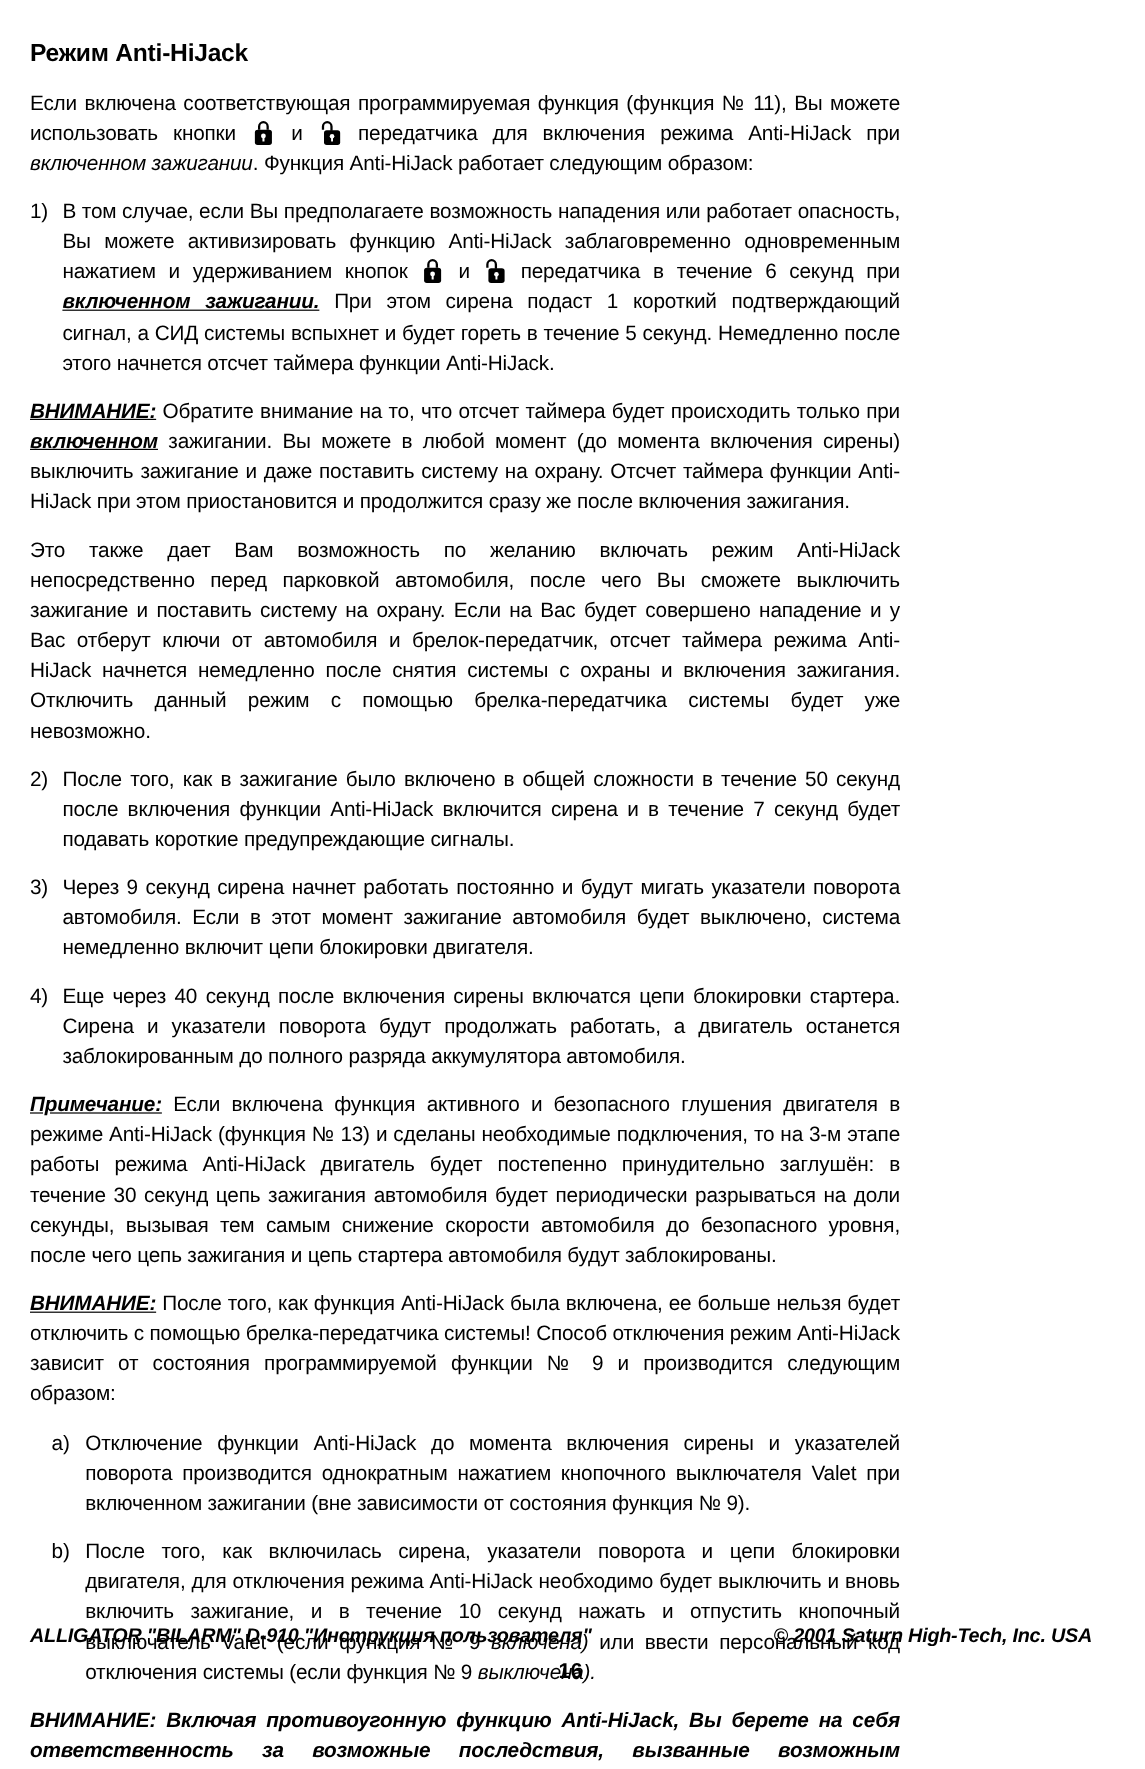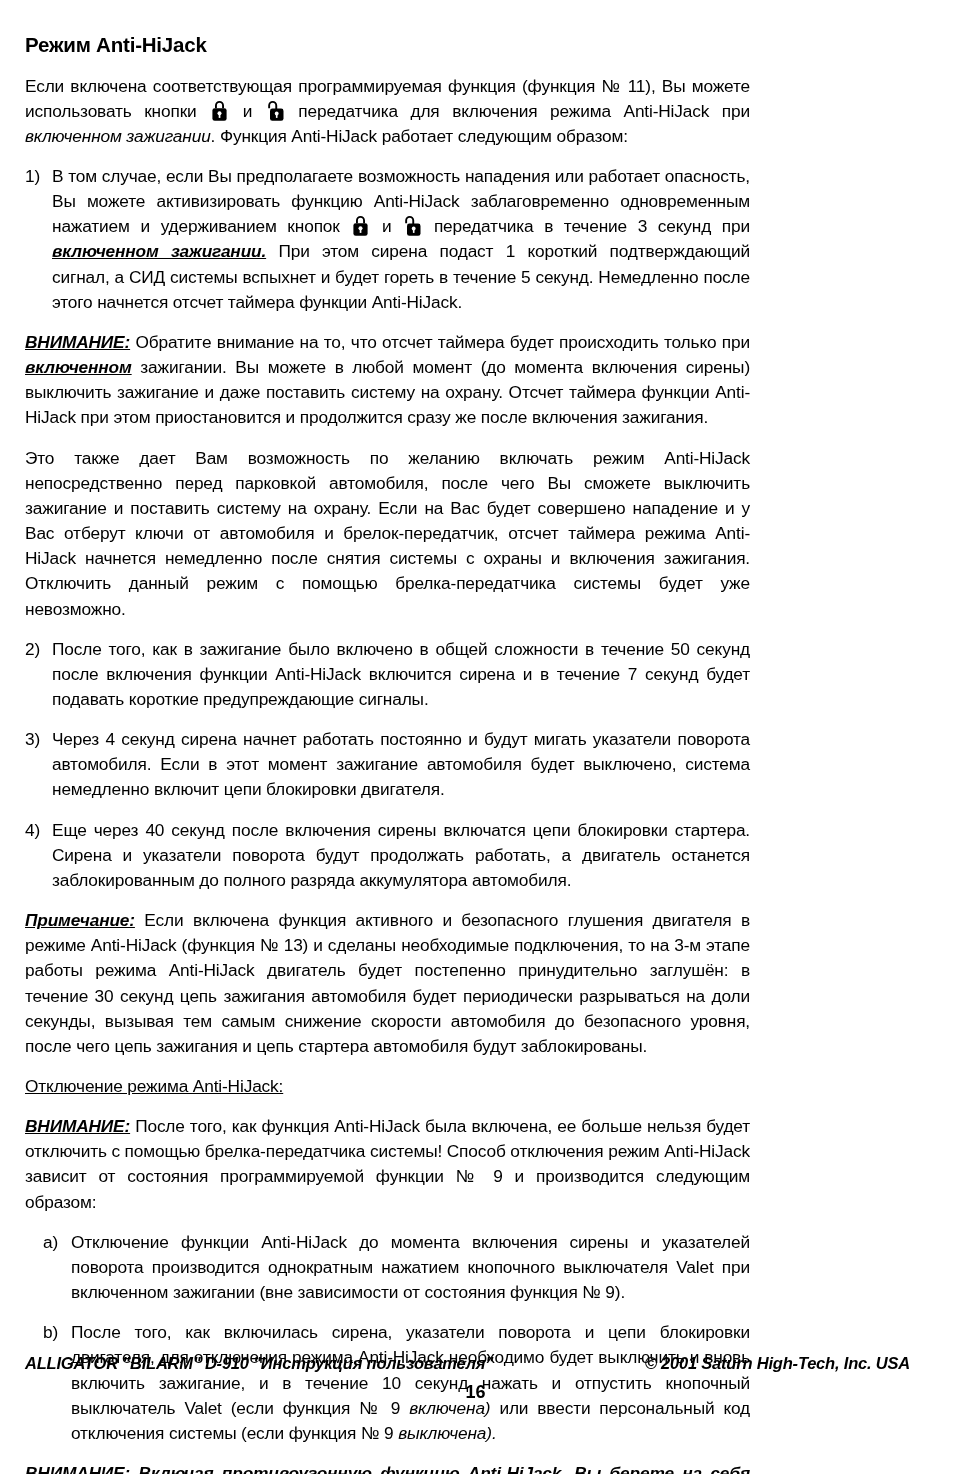--- a/index.html
+++ b/index.html
@@ -149,45 +149,44 @@
     <div class="body"><span>В том случае, если Вы предполагаете возможность нападения или работает опасность, Вы можете активизировать функцию Anti-HiJack заблаговременно одновременным нажатием и удерживанием кнопок </span><span class="lock-icon"><svg viewBox="0 0 17 23" width="17" height="23">
             <path d="M4.0 9.2 L4.0 6.4 A4.5 4.5 0 0 1 13.0 6.4 L13.0 9.2 L11.1 9.2 L11.1 6.4 A2.6 2.6 0 0 0 5.9 6.4 L5.9 9.2 Z" fill="#000"></path>
             <rect x="1.4" y="9.2" width="14.2" height="12.6" rx="2.3" fill="#000"></rect>
             <circle cx="8.5" cy="14.3" r="2.0" fill="#fff"></circle>
             <rect x="7.7" y="14.3" width="1.7" height="4.6" fill="#fff"></rect>
           </svg></span><span> и </span><span class="lock-icon"><svg viewBox="0 0 17 23" width="17" height="23">
             <path d="M1.2 9.2 L1.2 6.4 A4.5 4.5 0 0 1 10.2 6.4 L10.2 10.0 L8.3 10.0 L8.3 6.4 A2.6 2.6 0 0 0 3.1 6.4 L3.1 9.2 Z" fill="#000"></path>
             <rect x="3.0" y="9.6" width="13.5" height="12.2" rx="2.3" fill="#000"></rect>
             <circle cx="9.7" cy="14.5" r="1.9" fill="#fff"></circle>
             <rect x="8.9" y="14.5" width="1.6" height="4.4" fill="#fff"></rect>
-          </svg></span><span> передатчика в течение 3 секунд при </span><span class="bi">включенном зажигании.</span><span> При этом сирена подаст 1 короткий подтверждающий сигнал, а СИД системы вспыхнет и будет гореть в течение 5 секунд. Немедленно после этого начнется отсчет таймера функции Anti-HiJack.</span></div>
+          </svg></span><span> передатчика в течение 6 секунд при </span><span class="bi">включенном зажигании.</span><span> При этом сирена подаст 1 короткий подтверждающий сигнал, а СИД системы вспыхнет и будет гореть в течение 5 секунд. Немедленно после этого начнется отсчет таймера функции Anti-HiJack.</span></div>
   </div>
 
   <p class="para warn-block"><span class="bi">ВНИМАНИЕ:</span><span> Обратите внимание на то, что отсчет таймера будет происходить только при </span><span class="bi">включенном</span><span> зажигании. Вы можете в любой момент (до момента включения сирены) выключить зажигание и даже поставить систему на охрану. Отсчет таймера функции Anti-HiJack при этом приостановится и продолжится сразу же после включения зажигания.</span></p>
 
   <p class="para">Это также дает Вам возможность по желанию включать режим Anti-HiJack непосредственно перед парковкой автомобиля, после чего Вы сможете выключить зажигание и поставить систему на охрану. Если на Вас будет совершено нападение и у Вас отберут ключи от автомобиля и брелок-передатчик, отсчет таймера режима Anti-HiJack начнется немедленно после снятия системы с охраны и включения зажигания. Отключить данный режим с помощью брелка-передатчика системы будет уже невозможно.</p>
 
   <div class="list-item">
     <div class="marker">2)</div>
     <div class="body">После того, как в зажигание было включено в общей сложности в течение 50 секунд после включения функции Anti-HiJack включится сирена и в течение 7 секунд будет подавать короткие предупреждающие сигналы.</div>
   </div>
 
   <div class="list-item">
     <div class="marker">3)</div>
-    <div class="body">Через 4 секунд сирена начнет работать постоянно и будут мигать указатели поворота автомобиля. Если в этот момент зажигание автомобиля будет выключено, система немедленно включит цепи блокировки двигателя.</div>
+    <div class="body">Через 9 секунд сирена начнет работать постоянно и будут мигать указатели поворота автомобиля. Если в этот момент зажигание автомобиля будет выключено, система немедленно включит цепи блокировки двигателя.</div>
   </div>
 
   <div class="list-item">
     <div class="marker">4)</div>
     <div class="body">Еще через 40 секунд после включения сирены включатся цепи блокировки стартера. Сирена и указатели поворота будут продолжать работать, а двигатель останется заблокированным до полного разряда аккумулятора автомобиля.</div>
   </div>
 
   <p class="para note-block"><span class="bi">Примечание:</span><span> Если включена функция активного и безопасного глушения двигателя в режиме Anti-HiJack (функция № 13) и сделаны необходимые подключения, то на 3-м этапе работы режима Anti-HiJack двигатель будет постепенно принудительно заглушён: в течение 30 секунд цепь зажигания автомобиля будет периодически разрываться на доли секунды, вызывая тем самым снижение скорости автомобиля до безопасного уровня, после чего цепь зажигания и цепь стартера автомобиля будут заблокированы.</span></p>
 
-  <p class="para"><span class="underline">Отключение режима Anti-HiJack:</span></p>
 
   <p class="para warn-block"><span class="bi">ВНИМАНИЕ:</span><span> После того, как функция Anti-HiJack была включена, ее больше нельзя будет отключить с помощью брелка-передатчика системы! Способ отключения режим Anti-HiJack зависит от состояния программируемой функции № 9 и производится следующим образом:</span></p>
 
   <div class="list-item alpha">
     <div class="marker">a)</div>
     <div class="body">Отключение функции Anti-HiJack до момента включения сирены и указателей поворота производится однократным нажатием кнопочного выключателя Valet при включенном зажигании (вне зависимости от состояния функция № 9).</div>
   </div>
 
   <div class="list-item alpha">
     <div class="marker">b)</div>

